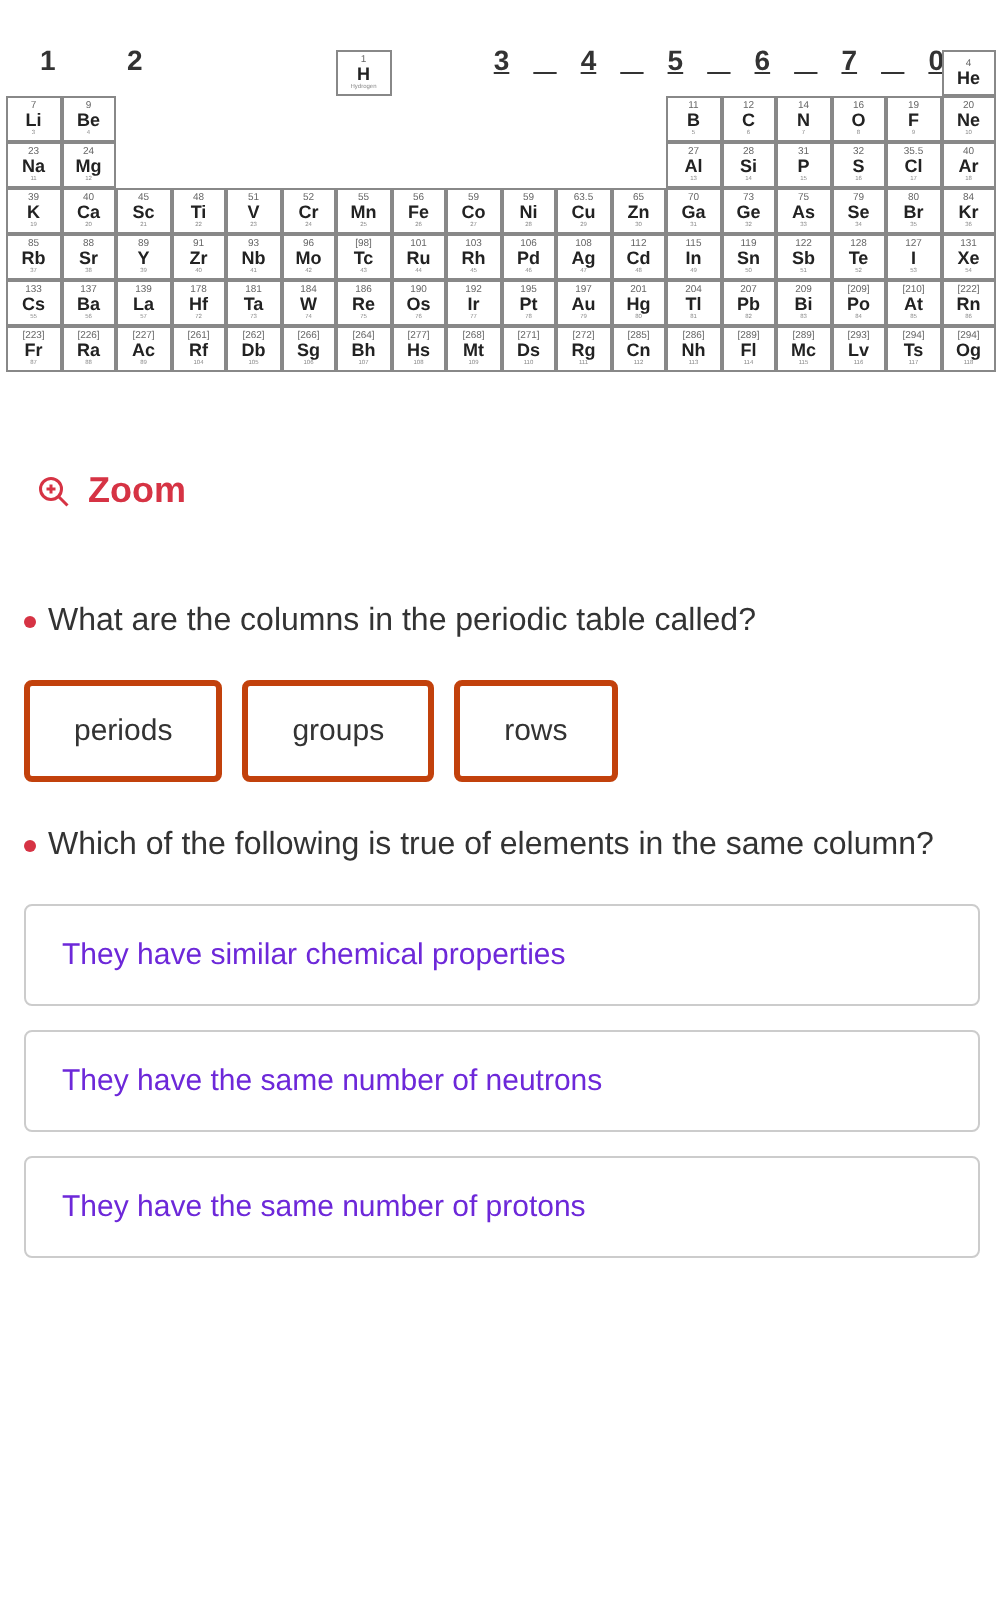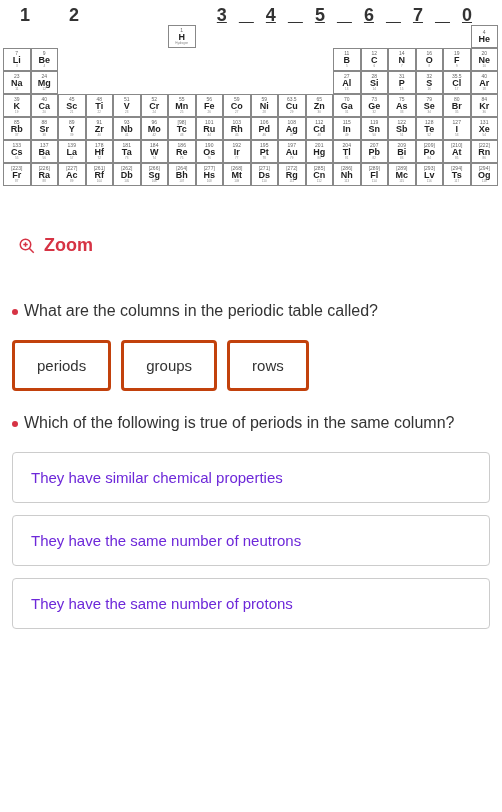--- a/index.html
+++ b/index.html
@@ -5,25 +5,25 @@
     * { margin: 0; padding: 0; box-sizing: border-box; }
     body {
       font-family: Arial, sans-serif;
       background: #fff;
       width: 502px;
       height: 812px;
       position: relative;
     }
     .top-numbers {
       position: absolute;
-      top: 5px;
+      top: 22px;
       left: 0;
       width: 100%;
       display: flex;
-      font-size: 18px;
+      font-size: 14px;
       font-weight: bold;
       color: #333;
       text-align: center;
     }
     .top-numbers span { margin: 0 12px; }
     .top-numbers .left-nums { margin-left: 8px; }
     .top-numbers .right-nums { margin-left: auto; margin-right: 18px; text-decoration: underline; }
     .periodic-table {
       position: absolute;
       top: 25px;
@@ -620,17 +620,17 @@
 <div class="question-block q1">
   <div class="question-text"><span class="bullet"></span><span>What are the columns in the periodic table called?</span></div>
   <div class="answer-row">
     <button class="answer-btn">periods</button>
     <button class="answer-btn">groups</button>
     <button class="answer-btn">rows</button>
   </div>
 </div>
 
 <div class="question-block q2">
-  <div class="question-text"><span class="bullet"></span><span>Which of the following is true of periods in the same column?</span></div>
+  <div class="question-text"><span class="bullet"></span><span>Which of the following is true of elements in the same column?</span></div>
   <button class="answer-full">They have similar chemical properties</button>
   <button class="answer-full">They have the same number of neutrons</button>
   <button class="answer-full">They have the same number of protons</button>
 </div>
 
 </body></html>

